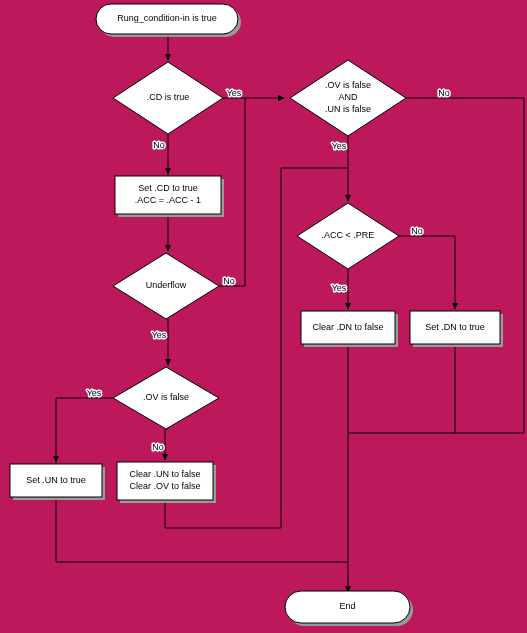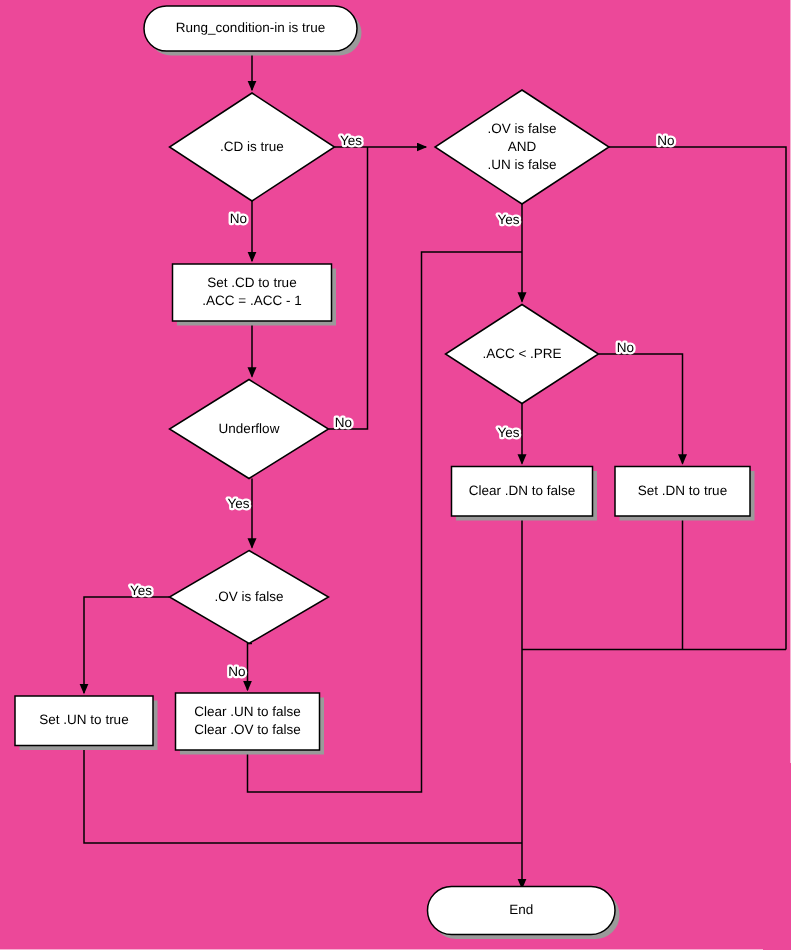--- a/index.html
+++ b/index.html
@@ -10,21 +10,21 @@
   body {
     width: 527px;
     height: 633px;
     font-family: "Liberation Sans", sans-serif;
     overflow: hidden;
   }
   #flowchart-root {
     position: relative;
     width: 527px;
     height: 633px;
-    background: #ec4899;
+    background: #be185d;
   }
   svg#flow-svg {
     display: block;
     width: 527px;
     height: 633px;
   }
   .node-shape {
     fill: #ffffff;
     stroke: #000000;
     stroke-width: 1;

